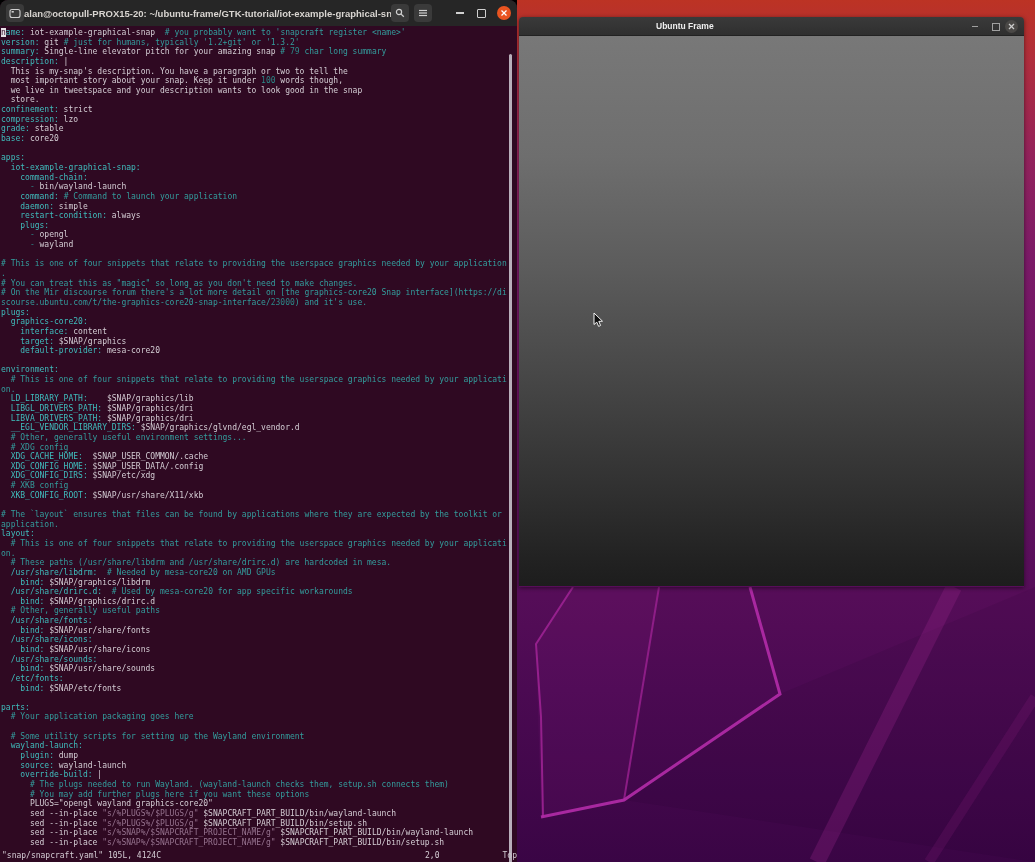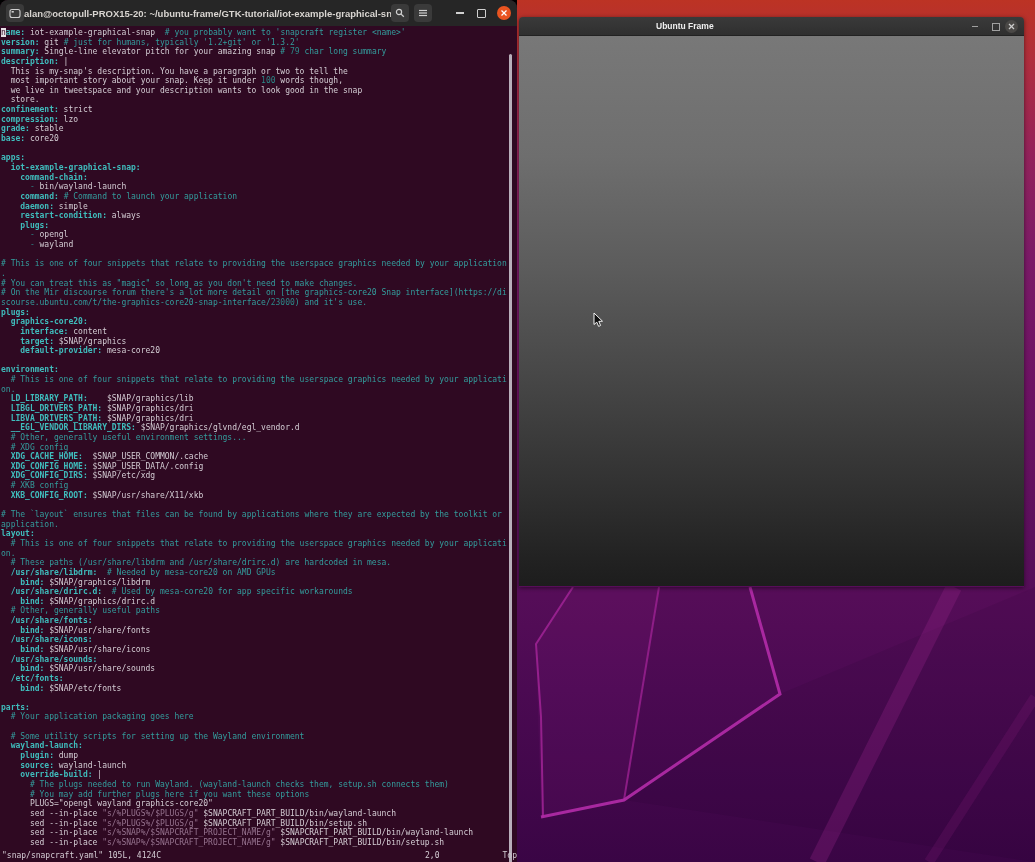--- a/index.html
+++ b/index.html
@@ -13,21 +13,21 @@
   .tb-right{display:flex;align-items:center;gap:5px;flex:0 0 auto;}
   .tb-plainbtn{width:16px;height:16px;display:flex;align-items:center;justify-content:center;}
   .winbar{width:8px;height:1.5px;background:#d0d0d0;}
   .winbox{width:7px;height:7px;border:1px solid #d0d0d0;border-radius:1px;}
   .term-close{width:14px;height:14px;border-radius:50%;background:#E95420;display:flex;align-items:center;justify-content:center;margin-left:3px;}
   .gap12{width:10px;}
 
   .term-body{position:absolute;left:0;top:26px;width:517px;height:836px;overflow:hidden;}
   .term-lines{position:absolute;left:1px;top:2px;white-space:pre;font-family:"DejaVu Sans Mono",monospace;font-size:8px;}
   .trow{height:9.655px;line-height:9.655px;}
-  .t-k{color:#3fbdbd;font-weight:bold;margin-top:16px;}
+  .t-k{color:#3fbdbd;font-weight:normal;margin-top:16px;}
   .t-c{color:#339d9d;}
   .t-v{color:#d4cdd4;}
   .t-n{color:#2b8888;margin-top:40px;}
   .t-s{color:#96738f;}
   .t-cur{background:#e6e2e6;color:#2f0922;}
   .term-status{position:absolute;left:0;bottom:1px;width:517px;height:10px;font-family:"DejaVu Sans Mono",monospace;font-size:8px;line-height:10px;color:#d4cdd4;}
   .st-file{position:absolute;left:2px;}
   .st-pos{position:absolute;left:425px;}
   .st-top{position:absolute;right:0;}
   .term-scrollbar{position:absolute;left:509px;top:28px;width:3px;height:828px;background:#c9c2cc;border-radius:2px;opacity:.9;}

